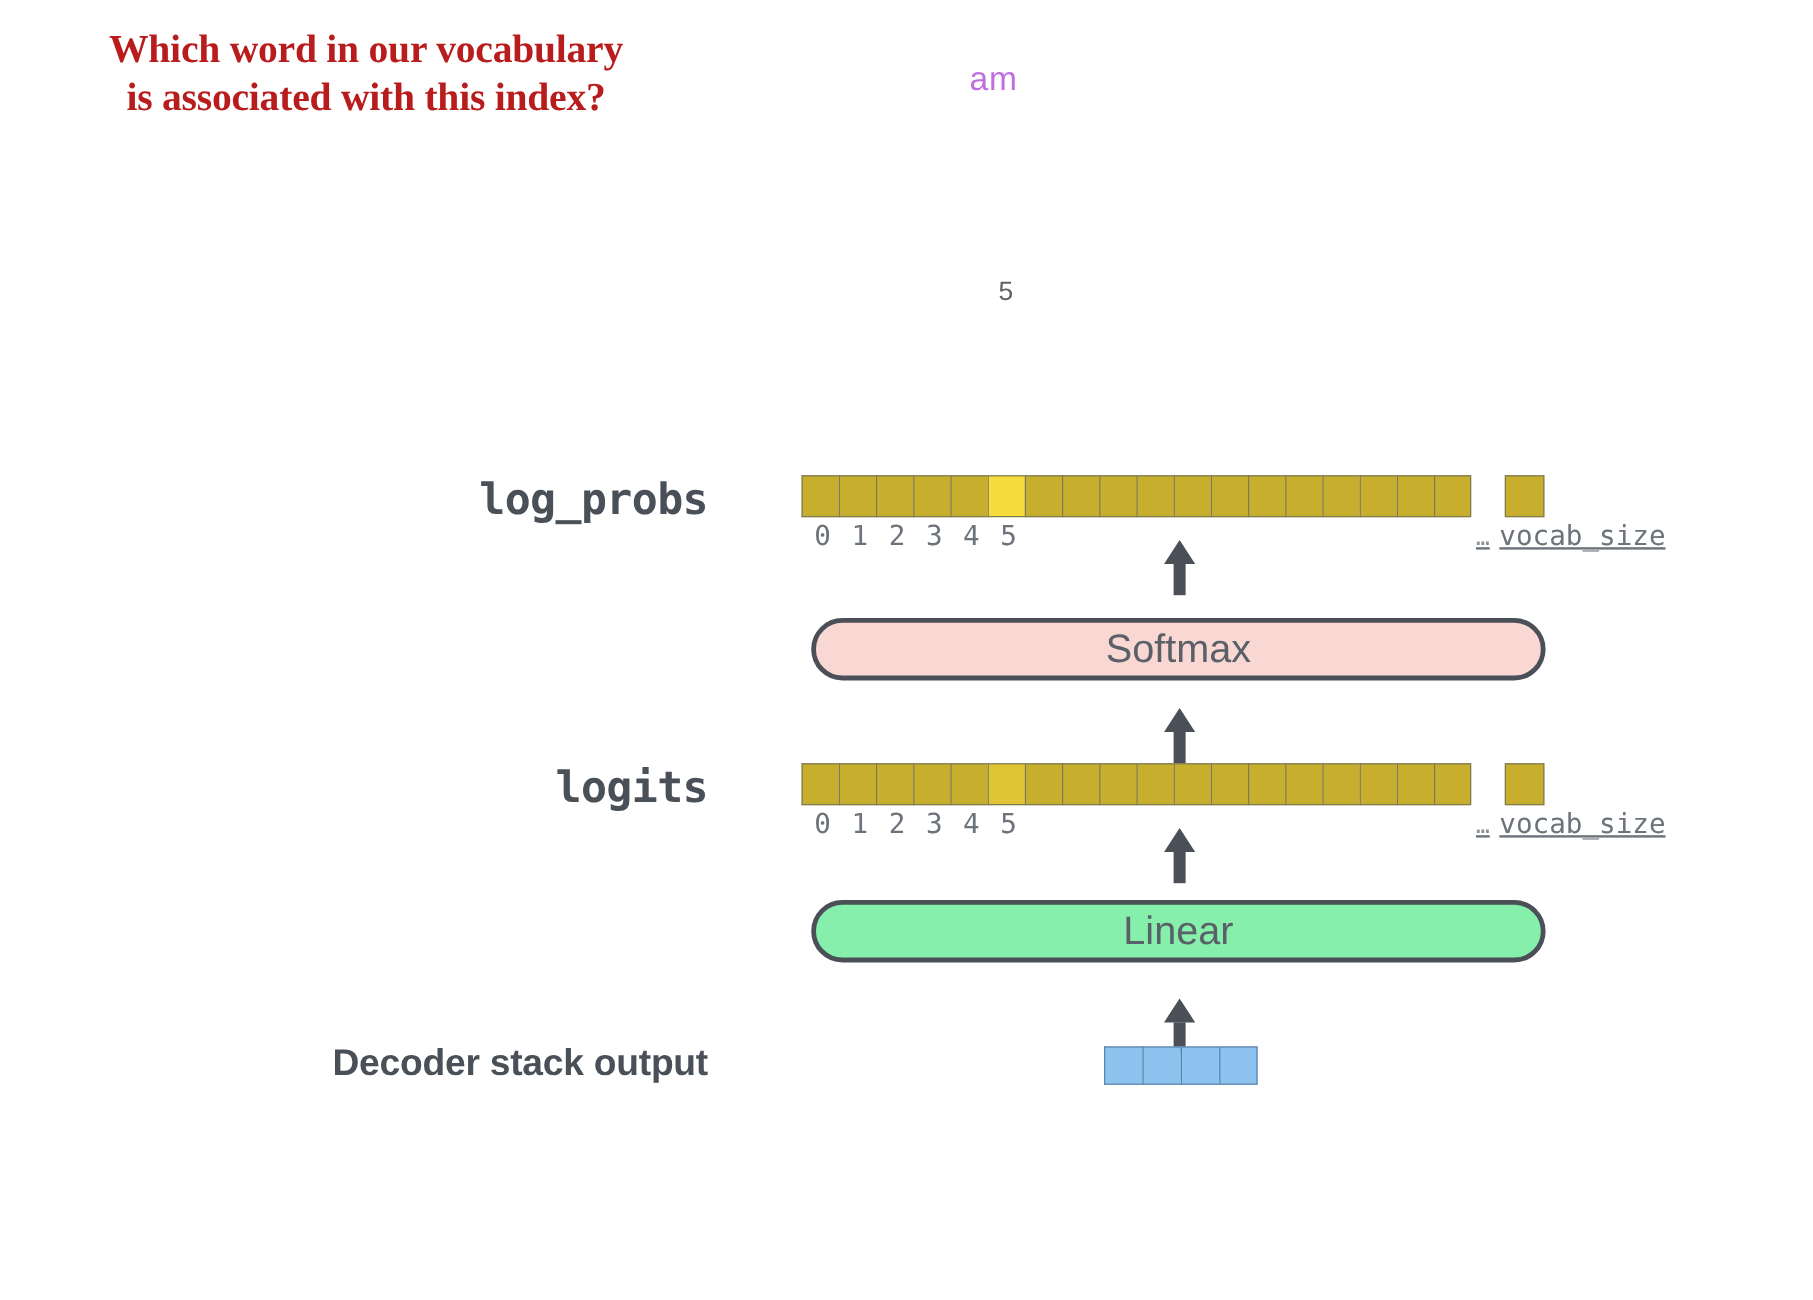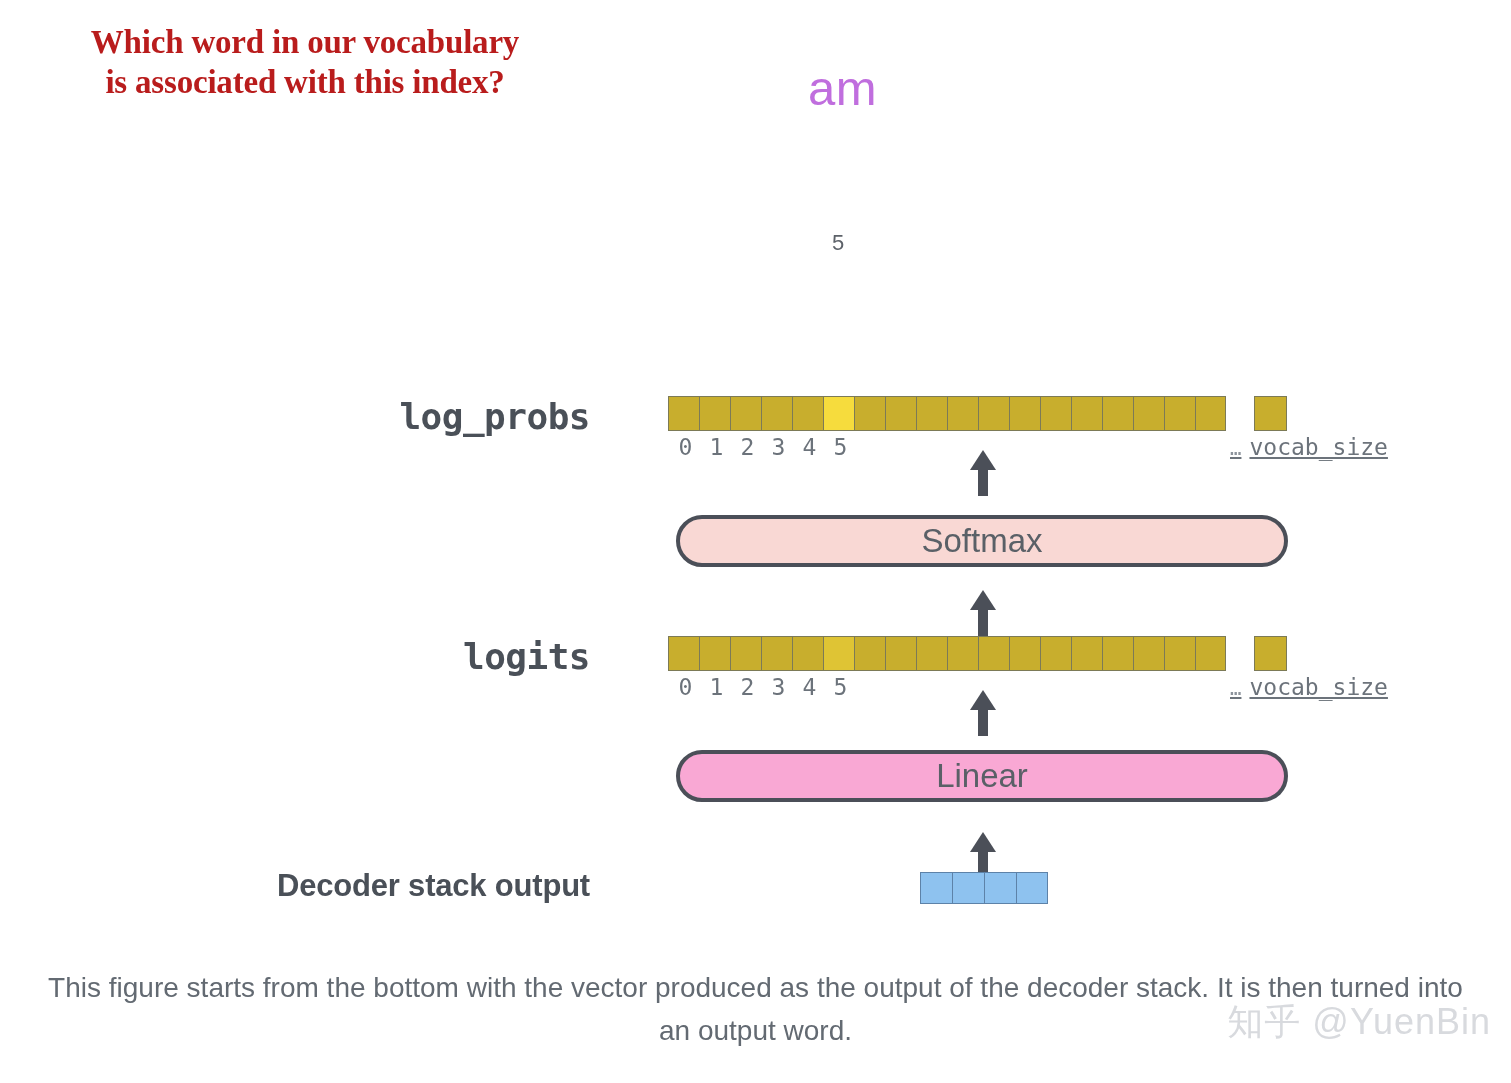--- a/index.html
+++ b/index.html
@@ -50,24 +50,24 @@
     text-align: right;
     color: #555b64;
     font-family: "DejaVu Sans Mono", "Liberation Mono", monospace;
     font-weight: 700;
     font-size: 29px;
   }
 
   #word-am {
     position: absolute;
     left: 808px;
-    top: 60px;
+    top: 50px;
     color: #c06ede;
     font-family: "Liberation Sans", sans-serif;
-    font-size: 49px;
+    font-size: 28px;
     font-weight: 400;
     letter-spacing: 0.5px;
   }
   #argmax-index {
     position: absolute;
     left: 832px;
     top: 230px;
     color: #5d6269;
     font-family: "Liberation Sans", sans-serif;
     font-size: 22px;
@@ -180,21 +180,21 @@
     color: #5a6067;
     font-family: "Liberation Sans", sans-serif;
     font-size: 33px;
   }
   #box-softmax {
     top: 515px;
     background: #f9d8d4;
   }
   #box-linear {
     top: 750px;
-    background: #f9a8d4;
+    background: #86efac;
   }
 
   
   .arrow {
     position: absolute;
     left: 970px;
     width: 26px;
   }
   .arrow .head {
     width: 0;
@@ -374,16 +374,14 @@
   </div>
 
   <div id="label-decoder-out">Decoder stack output</div>
   <div id="decoder-vector">
       <div class="bcell"></div>
       <div class="bcell"></div>
       <div class="bcell"></div>
       <div class="bcell"></div>
     </div>
 
-  <div id="caption">This figure starts from the bottom with the vector produced as the output of the decoder stack. It is then turned into an output word.</div>
-
-  <div id="watermark">知乎 @YuenBin</div>
+
 </div>
 
 </body></html>

